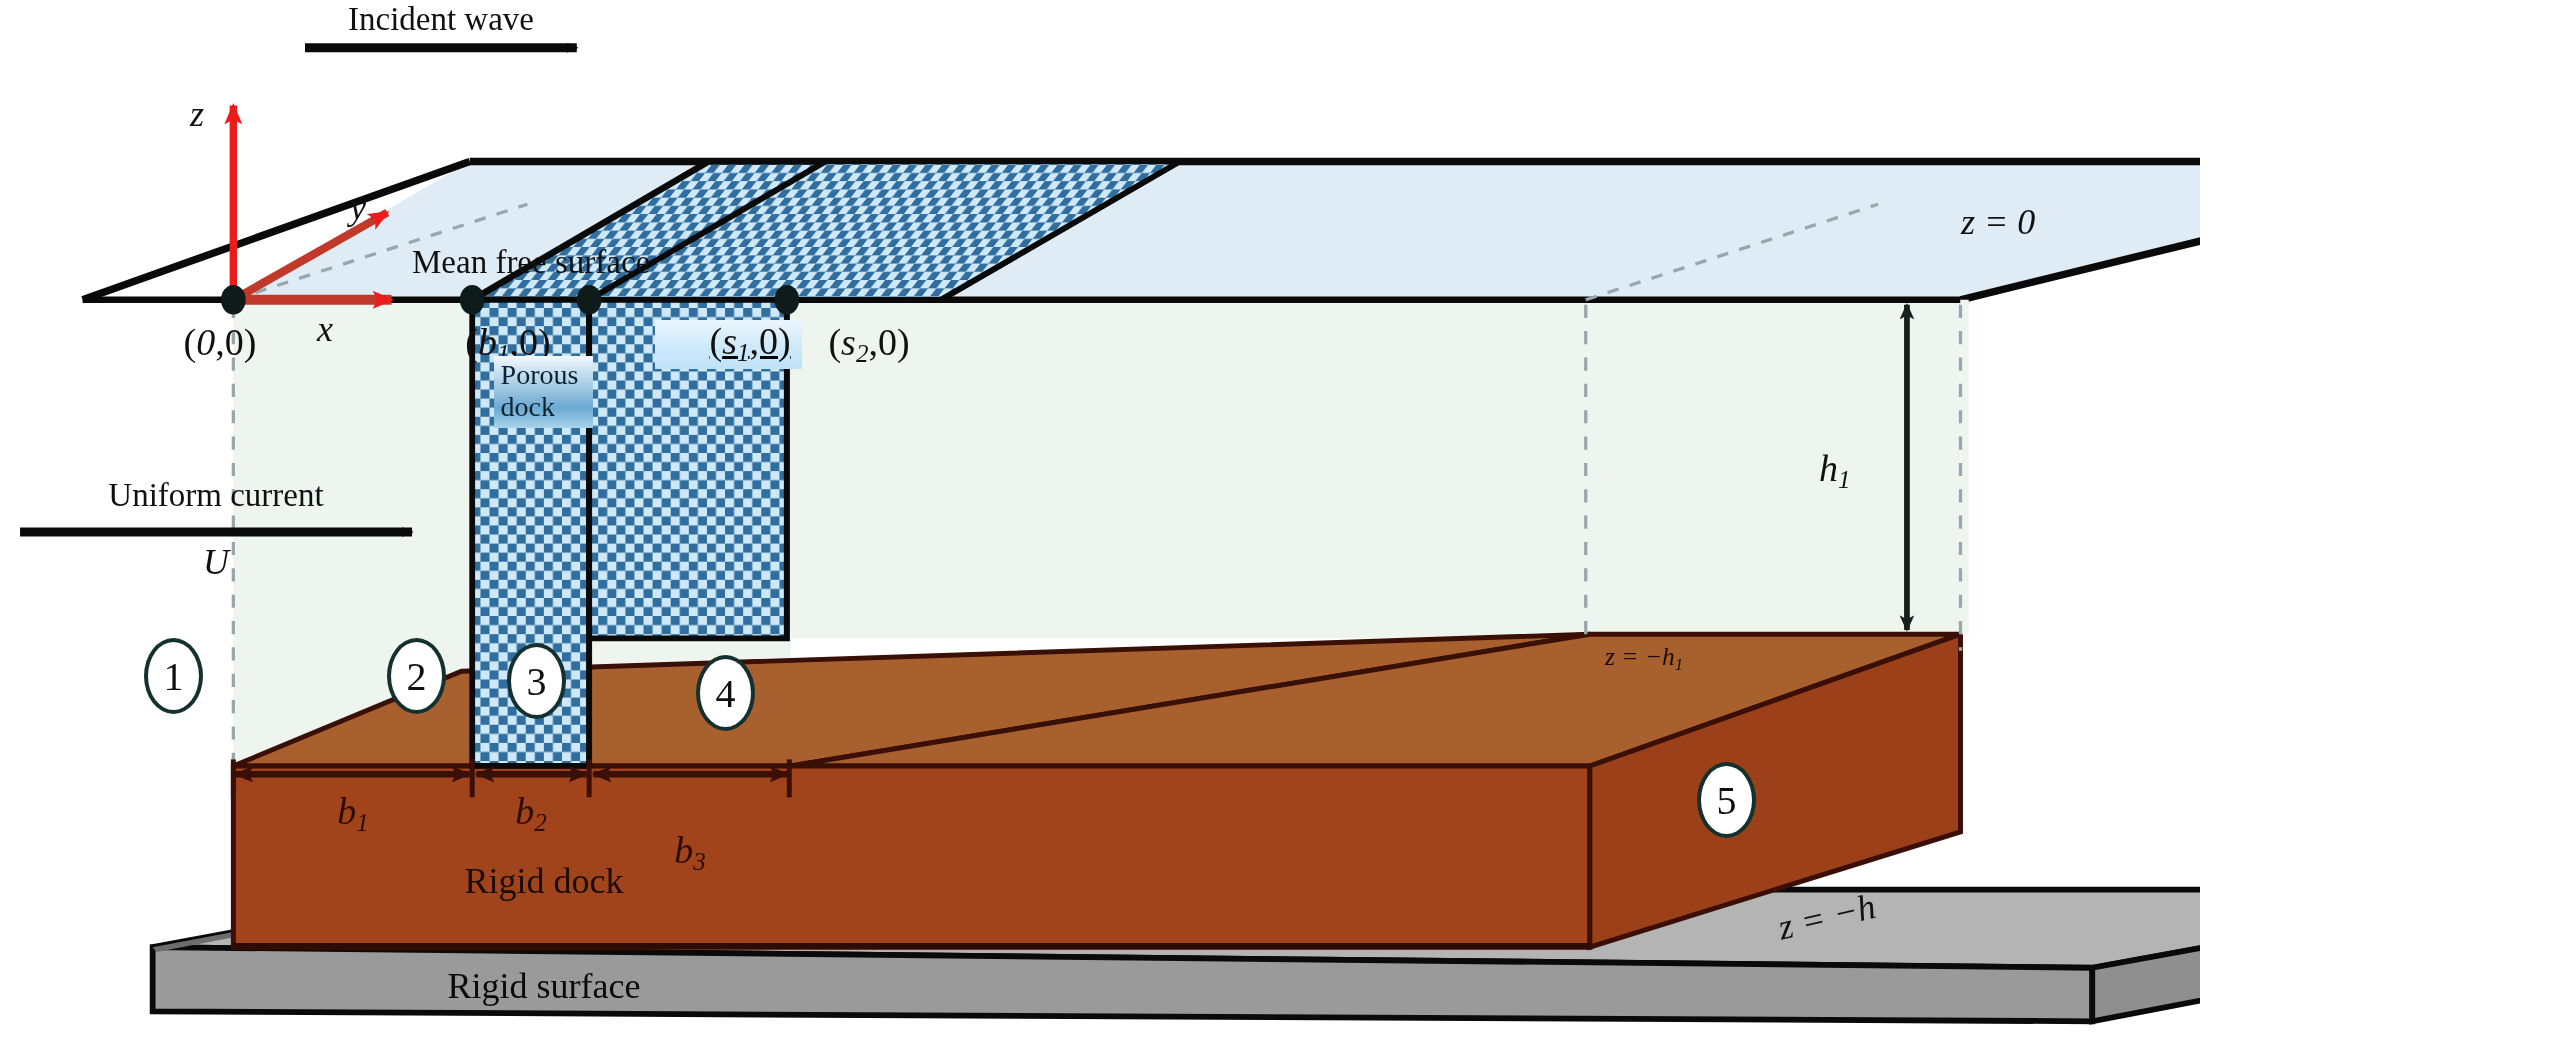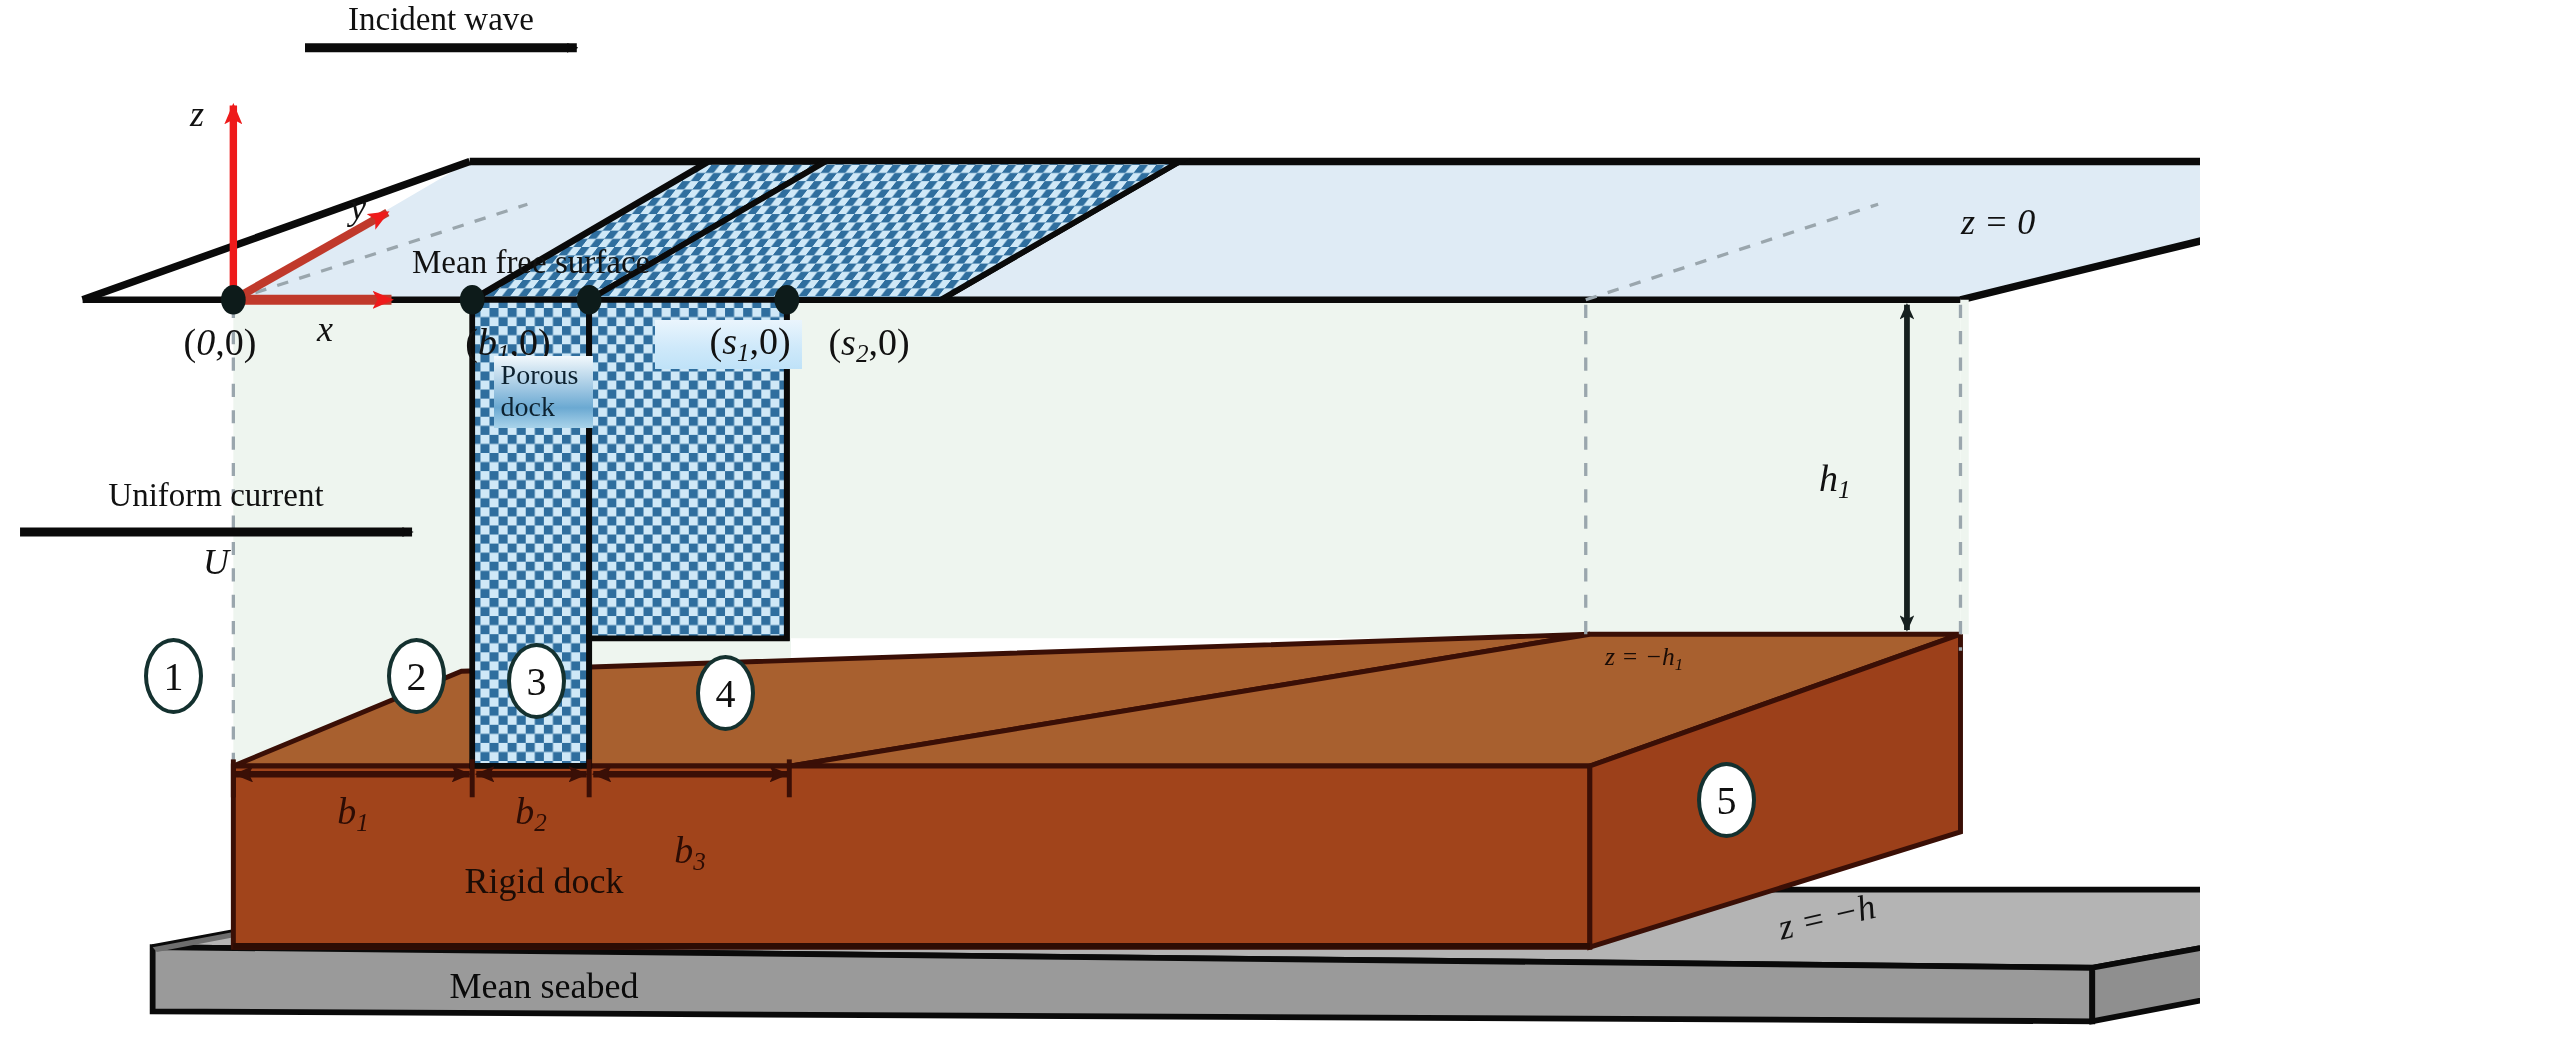--- a/index.html
+++ b/index.html
@@ -52,20 +52,21 @@
   .porous-plate {
     position: absolute;
     background: linear-gradient(180deg,#f2f8fc 0%, #9dc6e2 46%, #6ba9d2 72%, #a9d3ea 100%);
     padding: 2.5px 6.6px 5px 6.6px;
   }
   
   .s1-plate {
     position: absolute;
     background: linear-gradient(180deg,#eaf5fd 0%, #cfe9fa 55%, #bfe2f8 100%);
     padding: 1.6px 11.5px 3.3px 11.5px;
+    text-decoration: underline;
   }
 
   
   .region {
     position: absolute;
     width: 59px;
     height: 76px;
     border: 4.1px solid #14312f;
     border-radius: 50%;
     background: #ffffff;
@@ -263,42 +264,42 @@
 
   <div class="lbl serif t-coord ctrx" style="left:826px; top:323px;">
     <span>(</span><span class="ital">s</span><span class="sub ital">2</span><span>,0)</span>
   </div>
 
   <div class="porous-plate" style="left:494px; top:356px; width:86px;">
     <div class="t-porous serif">Porous</div>
     <div class="t-porous serif">dock</div>
   </div>
 
-  <div class="lbl serif t-dim" style="left:1819px; top:459px;">
+  <div class="lbl serif t-dim" style="left:1819px; top:449px;">
     <span class="ital">h</span><span class="sub ital">1</span>
   </div>
 
   <div class="lbl serif t-small" style="left:1605px; top:644px; color:#1a0c06;">
     <span class="ital">z = −h</span><span class="sub ital">1</span>
   </div>
 
   <div class="lbl serif t-zeq ital rot-h" style="left:1779px; top:910px;">z = −h</div>
 
   <div class="lbl serif t-dim ctrx" style="left:353px; top:792px; color:#2c0c04;text-align:center;">
     <span class="ital">b</span><span class="sub ital">1</span>
   </div>
   <div class="lbl serif t-dim ctrx" style="left:531px; top:792px; color:#2c0c04;">
     <span class="ital">b</span><span class="sub ital">2</span>
   </div>
   <div class="lbl serif t-dim ctrx" style="left:690px; top:831px; color:#2c0c04;">
     <span class="ital">b</span><span class="sub ital">3</span>
   </div>
 
   <div class="lbl serif t-mat ctrx" style="left:544px; top:863px; color:#1a0c06;">Rigid dock</div>
-  <div class="lbl serif t-mat ctrx" style="left:544px; top:968px; color:#0a0a0a;">Mean seabed</div>
+  <div class="lbl serif t-mat ctrx" style="left:544px; top:968px; color:#0a0a0a;">Rigid surface</div>
 
   <div class="region" style="left:144px; top:638px;">1</div>
   <div class="region" style="left:387px; top:638px;">2</div>
   <div class="region" style="left:507px; top:643px;">3</div>
   <div class="region" style="left:696px; top:655px;">4</div>
   <div class="region" style="left:1697px; top:762px;">5</div>
 
 </div>
 
 

